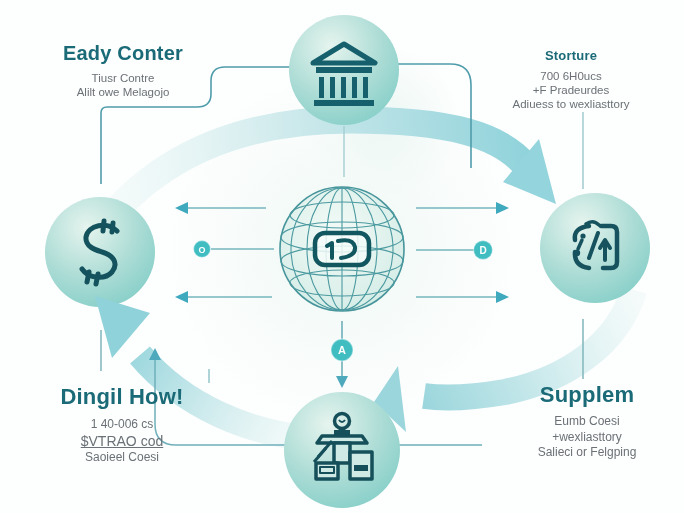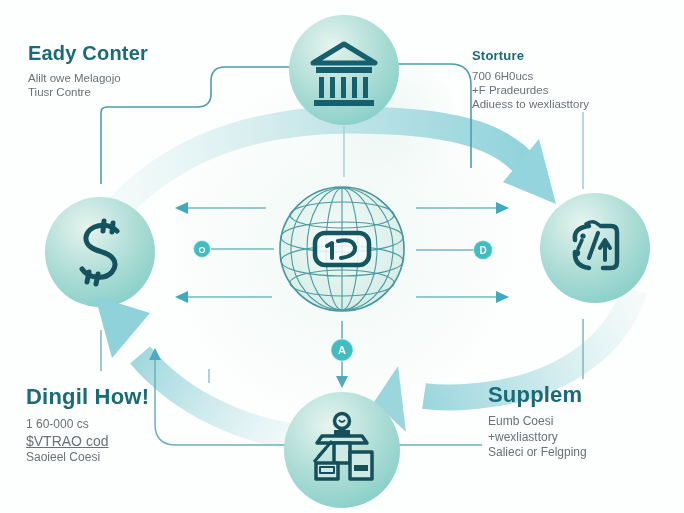--- a/index.html
+++ b/index.html
@@ -5,21 +5,21 @@
   html,body{margin:0;padding:0;}
   #stage{
     position:relative;width:684px;height:513px;overflow:hidden;
     background:
       radial-gradient(circle at 50% 48%, rgba(223,242,235,.9) 0%, rgba(238,248,244,.55) 16%, rgba(255,255,255,0) 40%),
       radial-gradient(circle at 56% 24%, rgba(214,238,232,.45) 0%, rgba(255,255,255,0) 14%),
       #fdfefe;
     font-family:"Liberation Sans", sans-serif;
   }
   svg.canvas{position:absolute;left:0;top:0;}
-  .corner{position:absolute;z-index:5;}
+  .corner{position:absolute;text-align:center;z-index:5;}
   .corner .title{font-weight:bold;color:#1a6b77;letter-spacing:.2px;}
   .corner .sub{color:#6b7176;margin-top:6px;}
   .corner .sub div{line-height:14px;font-size:11.5px;}
   #c-tl{left:28px;top:42px;width:190px;}
   #c-tl .title{font-size:20px;}
   #c-tr{left:472px;top:48px;width:198px;}
   #c-tr .title{font-size:13px;}
   #c-bl{left:26px;top:384px;width:192px;}
   #c-bl .title{font-size:22px;}
   #c-bl .sub div{line-height:16.5px;font-size:12px;}
@@ -190,38 +190,38 @@
   </g>
   <g>
     <circle cx="342" cy="350" r="11" fill="#3fbdc1" stroke="rgba(255,255,255,0.4)" stroke-width="1.4"></circle>
     <text class="badge-text" x="342" y="354.2" font-size="11" text-anchor="middle">A</text>
   </g>
 </svg>
 
 <div class="corner" id="c-tl">
   <div class="title">Eady Conter</div>
   <div class="sub">
+    <div>Tiusr Contre</div>
     <div>Alilt owe Melagojo</div>
-    <div>Tiusr Contre</div>
   </div>
 </div>
 
 <div class="corner" id="c-tr">
   <div class="title">Storture</div>
   <div class="sub">
     <div>700 6H0ucs</div>
     <div>+F Pradeurdes</div>
     <div>Adiuess to wexliasttory</div>
   </div>
 </div>
 
 <div class="corner" id="c-bl">
   <div class="title">Dingil How!</div>
   <div class="sub">
-    <div>1 60-000 cs</div>
+    <div>1 40-006 cs</div>
     <div class="money">$VTRAO cod</div>
     <div>Saoieel Coesi</div>
   </div>
 </div>
 
 <div class="corner" id="c-br">
   <div class="title">Supplem</div>
   <div class="sub">
     <div>Eumb Coesi</div>
     <div>+wexliasttory</div>

